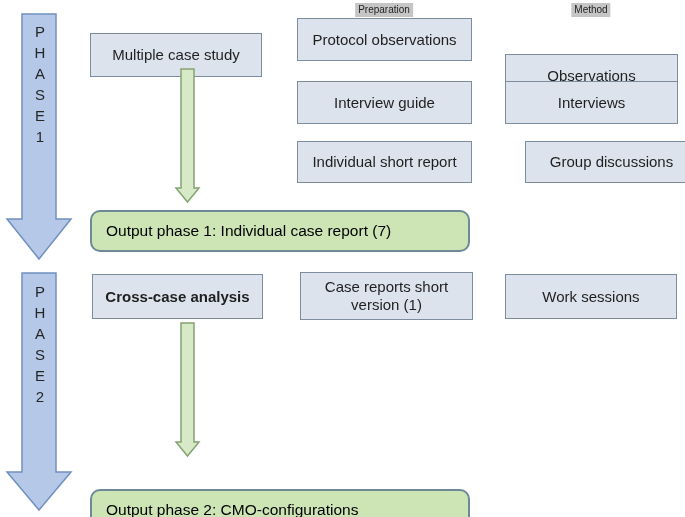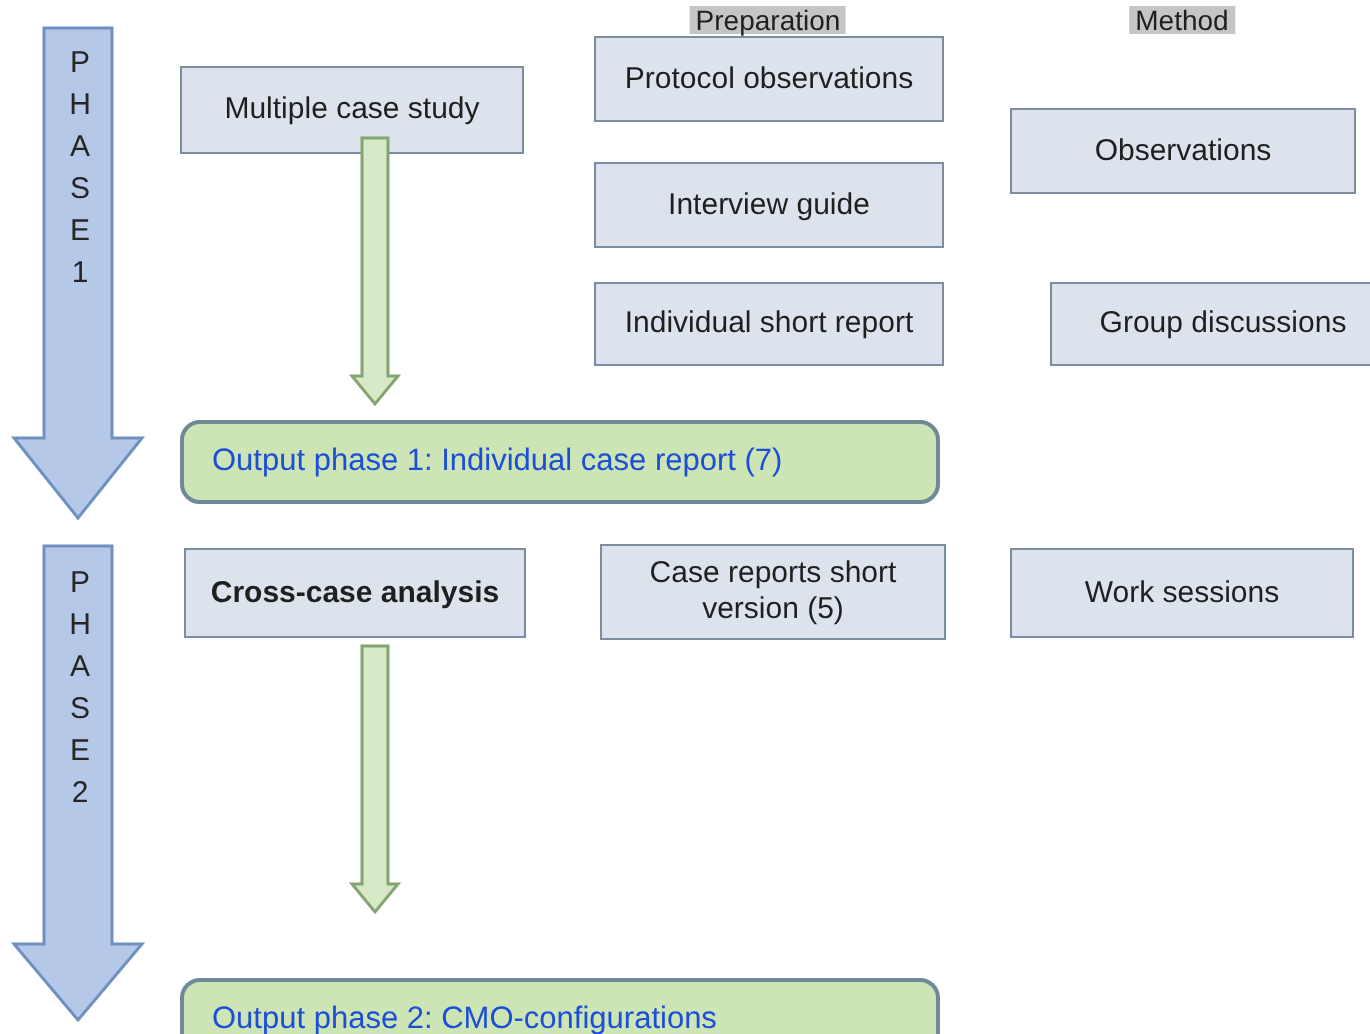--- a/index.html
+++ b/index.html
@@ -12,21 +12,21 @@
     width: 685px;
     height: 517px;
     background: #ffffff;
     overflow: hidden;
     color: #1f1f1f;
   }
   .col-header {
     position: absolute;
     top: 3px;
     transform: translateX(-50%);
-    font-size: 14px;
+    font-size: 10px;
     line-height: 12px;
     background: #c5c5c5;
     color: #1f1f1f;
     padding: 1px 3px;
     white-space: nowrap;
   }
   .gbox {
     position: absolute;
     background: #dce3ec;
     border: 1.5px solid #7d8da0;
@@ -43,21 +43,21 @@
   .obox {
     position: absolute;
     background: #cde4b5;
     border: 2px solid #6d8a96;
     border-radius: 10px;
     box-sizing: border-box;
     display: flex;
     align-items: center;
     text-align: left;
     font-size: 15.5px;
-    color: #1d4ed8;
+    color: #000000;
     padding: 2px 6px 2px 14px;
   }
   .phase-arrow { position: absolute; }
   .phase-letters {
     position: absolute;
     width: 74px;
     text-align: center;
     font-size: 15px;
     line-height: 21px;
     white-space: pre-line;
@@ -90,31 +90,32 @@
 H
 A
 S
 E
 2</div>
 
   <div class="gbox" style="left:90px; top:17px; width:172px; height:44px;margin-top:16px;">Multiple case study</div>
   <div class="gbox" style="left:297px; top:18px; width:175px; height:43px;">Protocol observations</div>
   <div class="gbox" style="left:505px; top:18px; width:173px; height:43px;margin-top:36px;">Observations</div>
   <div class="gbox" style="left:297px; top:81px; width:175px; height:43px;">Interview guide</div>
+  <div class="gbox" style="left:505px; top:81px; width:173px; height:43px;">Interviews</div>
   <div class="gbox" style="left:297px; top:141px; width:175px; height:42px;">Individual short report</div>
   <div class="gbox" style="left:485px; top:141px; width:173px; height:42px;margin-left:40px;">Group discussions</div>
 
   <svg class="green-arrow" style="left:172px; top:68px;" width="30" height="136" viewBox="0 0 30 136">
     <polygon points="9,1 22,1 22,120 27,120 15.5,134 4,120 9,120" fill="#d8e9c8" stroke="#84a471" stroke-width="1.5" stroke-linejoin="miter"></polygon>
   </svg>
 
   <div class="obox" style="left:90px; top:210px; width:380px; height:42px;">Output phase 1: Individual case report (7)</div>
 
   <div class="gbox" style="left:92px; top:274px; width:171px; height:45px;font-weight:bold;">Cross-case analysis</div>
-  <div class="gbox" style="left:300px; top:272px; width:173px; height:48px;">Case reports short version (5)</div>
+  <div class="gbox" style="left:300px; top:272px; width:173px; height:48px;">Case reports short version (1)</div>
   <div class="gbox" style="left:505px; top:274px; width:172px; height:45px;">Work sessions</div>
 
   <svg class="green-arrow" style="left:172px; top:322px;" width="30" height="136" viewBox="0 0 30 136">
     <polygon points="9,1 22,1 22,120 27,120 15.5,134 4,120 9,120" fill="#d8e9c8" stroke="#84a471" stroke-width="1.5" stroke-linejoin="miter"></polygon>
   </svg>
 
   <div class="obox" style="left:90px; top:462px; width:380px; height:42px;margin-top:27px;">Output phase 2: CMO-configurations</div>
 
 </div>
 

